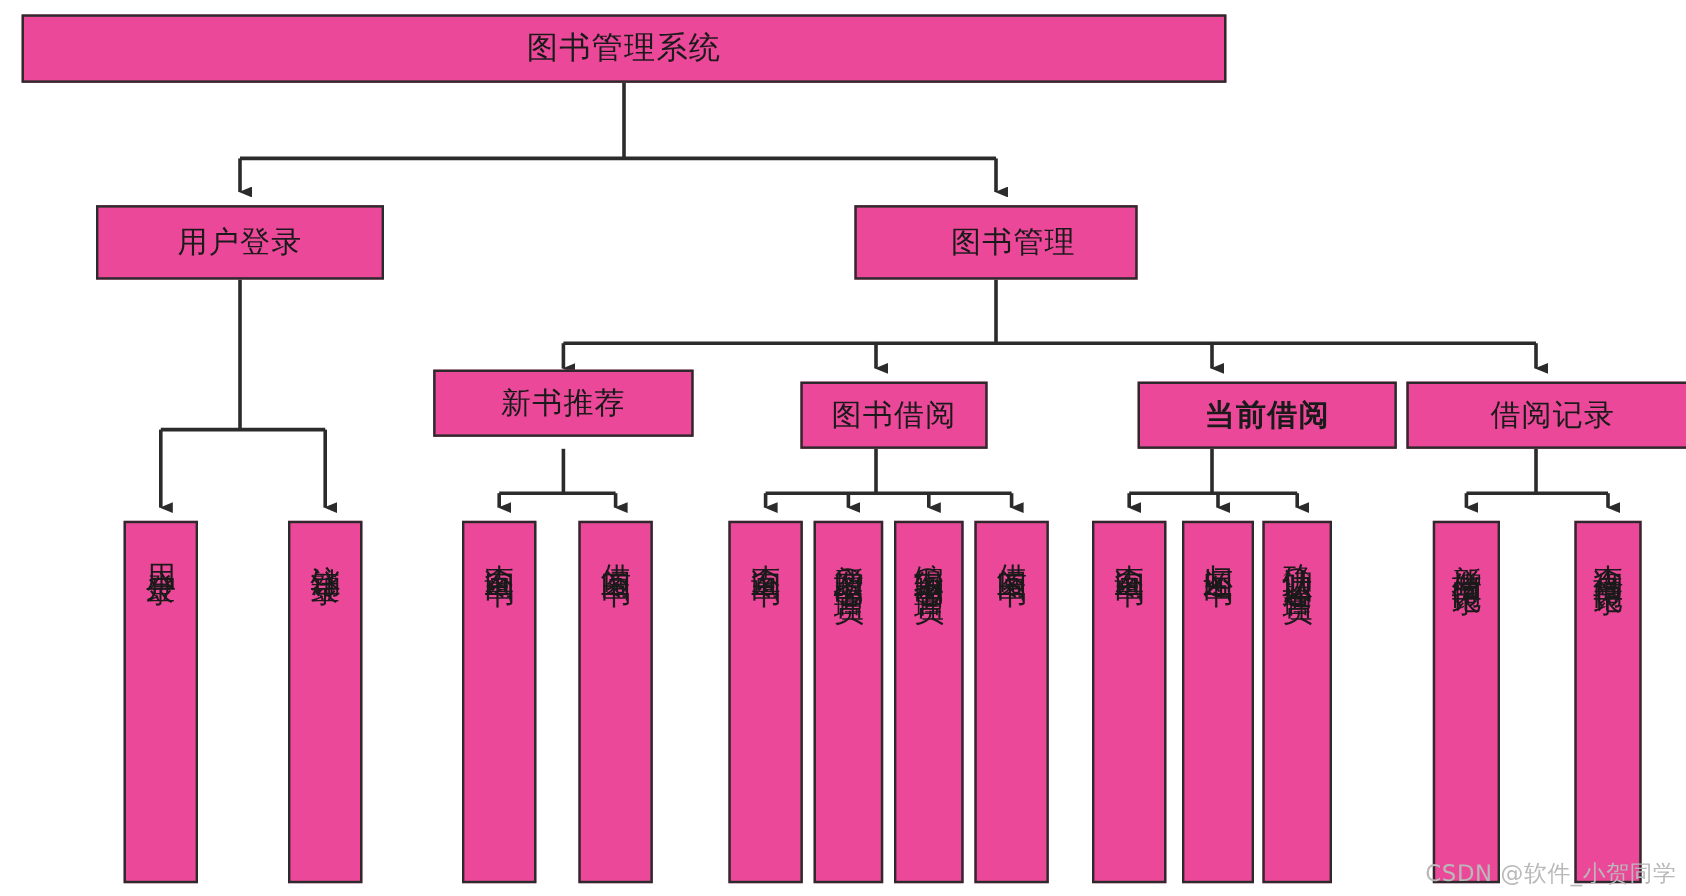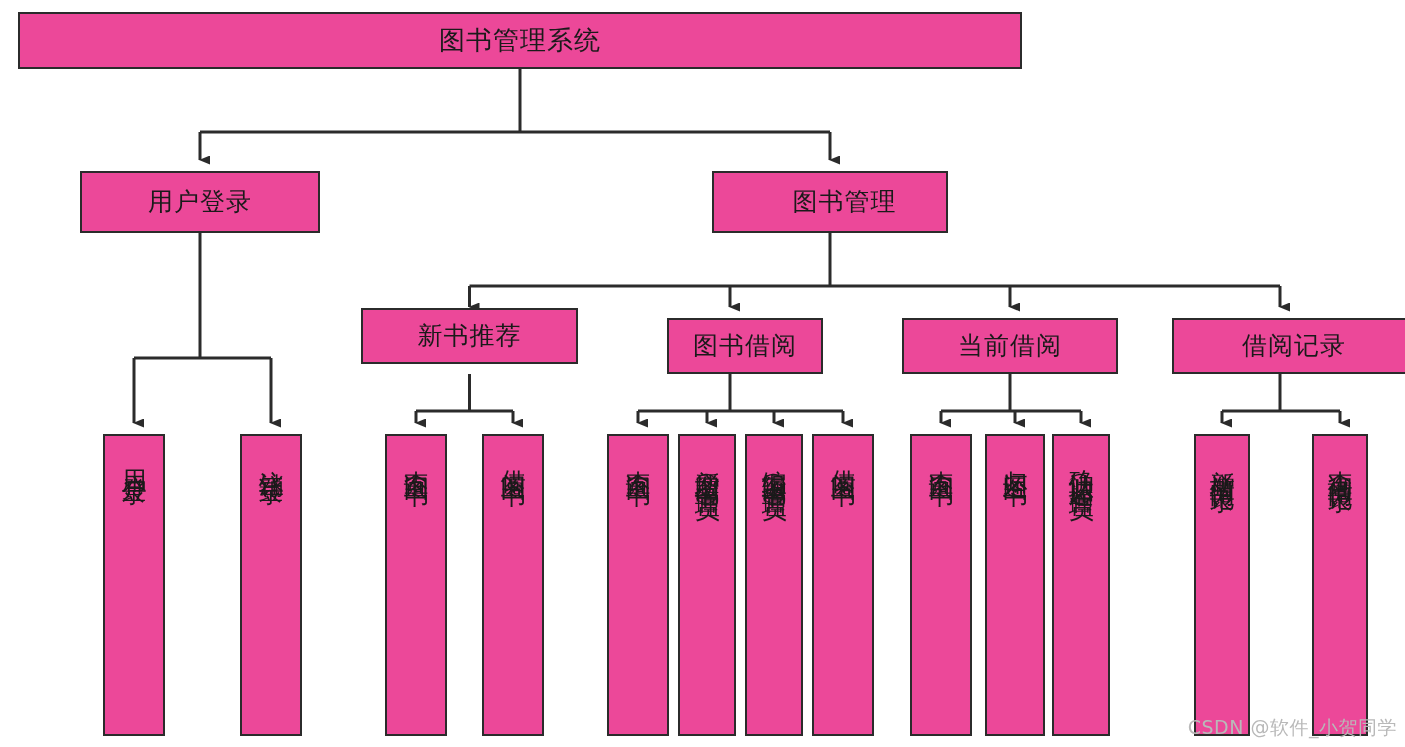--- a/index.html
+++ b/index.html
@@ -135,21 +135,21 @@
       </div>
       <div class="node horiz" style="left: 712px; top: 171px; width: 236px; height: 62px; padding-left: 29px;">
         <span class="node-label">图书管理</span>
       </div>
       <div class="node horiz" style="left: 361px; top: 308px; width: 217px; height: 56px;">
         <span class="node-label">新书推荐</span>
       </div>
       <div class="node horiz" style="left: 628px; top: 318px; width: 156px; height: 56px; margin-left: 39px;">
         <span class="node-label">图书借阅</span>
       </div>
-      <div class="node horiz" style="left: 902px; top: 318px; width: 216px; height: 56px;">
+      <div class="node horiz" style="left: 948px; top: 318px; width: 216px; height: 56px; font-weight: bold;">
         <span class="node-label">当前借阅</span>
       </div>
       <div class="node horiz" style="left: 1172px; top: 318px; width: 244px; height: 56px;">
         <span class="node-label">借阅记录</span>
       </div>
       <div class="node leaf" style="left: 103px; top: 434px; width: 62px; height: 302px;">
         <span class="node-label">用户登录</span>
       </div>
       <div class="node leaf" style="left: 240px; top: 434px; width: 62px; height: 302px;">
         <span class="node-label">注销登录</span>

